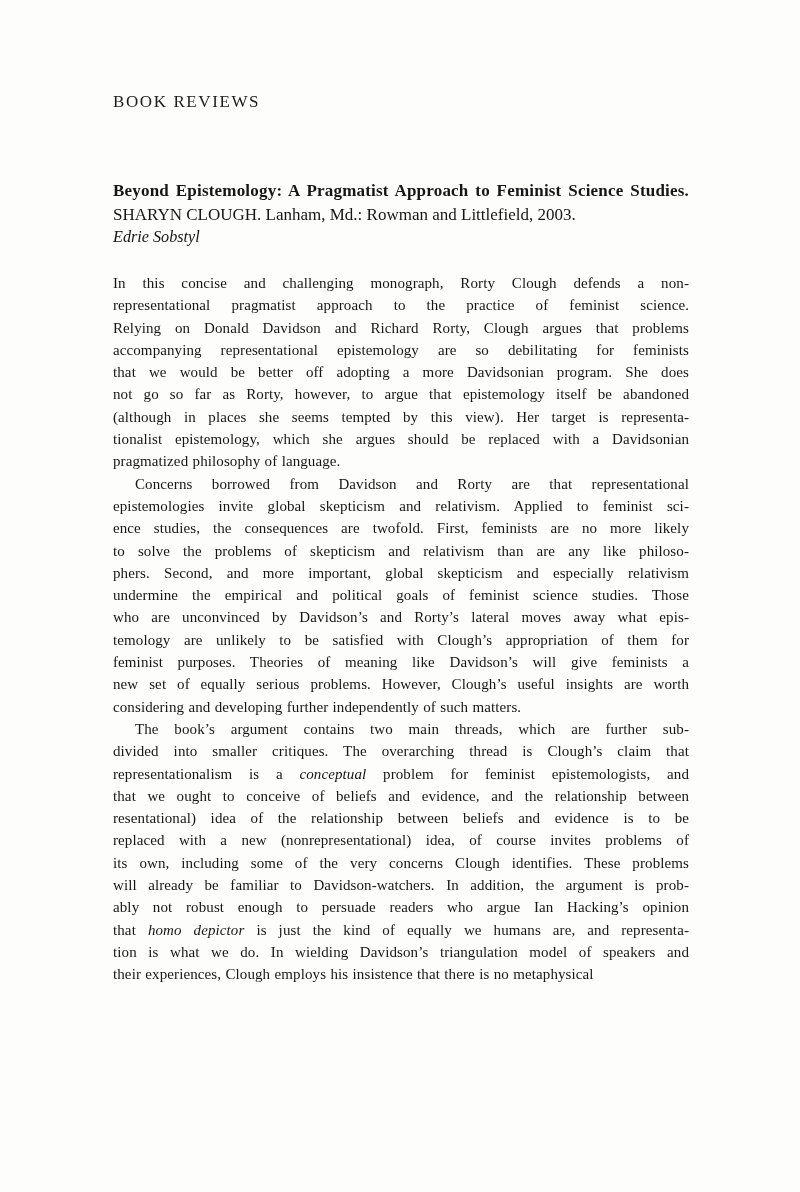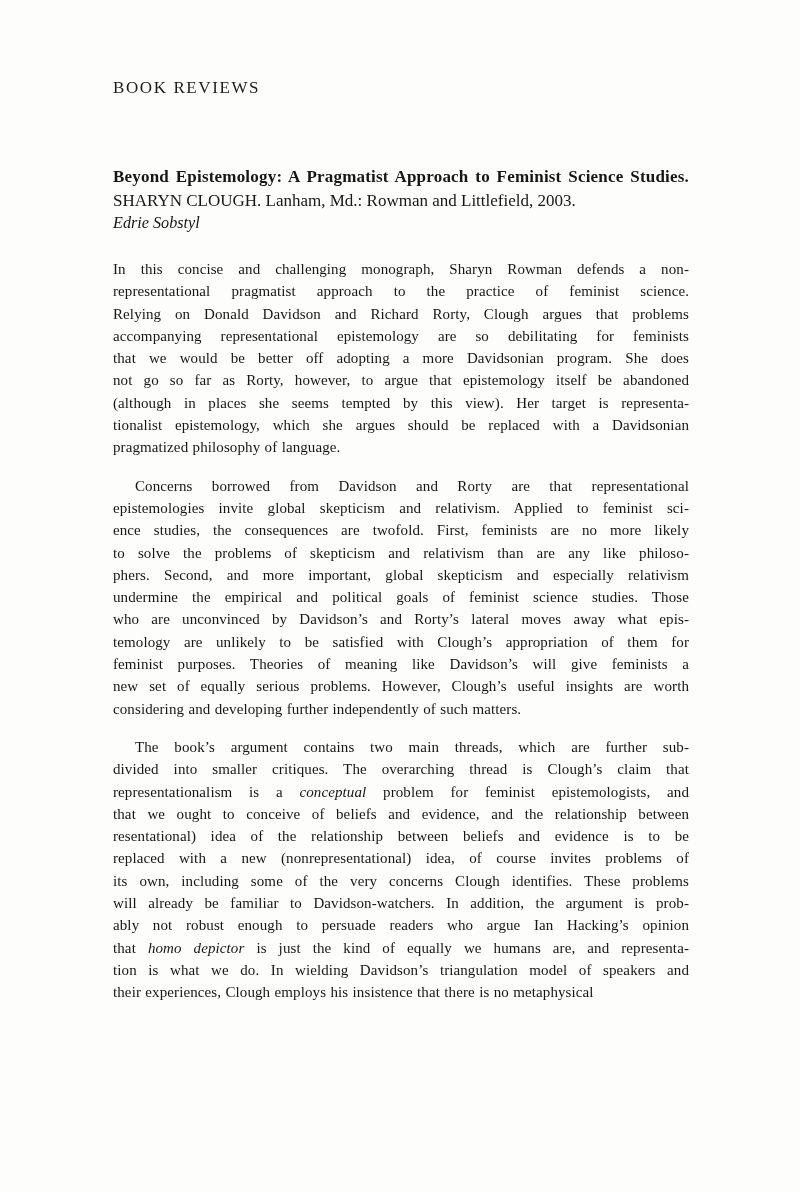--- a/index.html
+++ b/index.html
@@ -12,21 +12,21 @@
     width: 800px;
     height: 1192px;
     background: #fdfdfc;
     font-family: "Liberation Serif", serif;
     color: #161616;
     overflow: hidden;
   }
   .column {
     position: absolute;
     left: 113px;
-    top: 77px;
+    top: 91px;
     width: 576px;
   }
   .running-header {
     font-size: 17px;
     letter-spacing: 1.6px;
     line-height: 21px;
     color: #1c1c1c;
   }
   .title-block {
     margin-top: 67px;
@@ -60,41 +60,40 @@
     text-align: justify;
     text-align-last: justify;
     letter-spacing: 0.1px;
     word-spacing: 0.5px;
   }
   .line.last {
     text-align-last: left;
   }
   .line.first-indent {
     text-indent: 22px;
-    margin-top: 16px;
   }
   .it { font-style: italic; }
 </style>
 </head>
 <body>
 
 <div class="page">
   <div class="column">
     <div class="running-header">BOOK REVIEWS</div>
 
     <div class="title-block">
       <div class="book-title">Beyond Epistemology: A Pragmatist Approach to Feminist Science Studies.</div>
       <div class="book-citation">SHARYN CLOUGH. Lanham, Md.: Rowman and Littlefield, 2003.</div>
     </div>
 
     <div class="reviewer-name">Edrie Sobstyl</div>
 
     <div class="review-body">
         <div class="para">
-          <div class="line"><span>In this concise and challenging monograph, Sharyn Rowman defends a non-</span></div>
+          <div class="line"><span>In this concise and challenging monograph, Rorty Clough defends a non-</span></div>
           <div class="line"><span>representational pragmatist approach to the practice of feminist science.</span></div>
           <div class="line"><span>Relying on Donald Davidson and Richard Rorty, Clough argues that problems</span></div>
           <div class="line"><span>accompanying representational epistemology are so debilitating for feminists</span></div>
           <div class="line"><span>that we would be better off adopting a more Davidsonian program. She does</span></div>
           <div class="line"><span>not go so far as Rorty, however, to argue that epistemology itself be abandoned</span></div>
           <div class="line"><span>(although in places she seems tempted by this view). Her target is representa-</span></div>
           <div class="line"><span>tionalist epistemology, which she argues should be replaced with a Davidsonian</span></div>
           <div class="line last"><span>pragmatized philosophy of language.</span></div>
         </div>
         <div class="para">

